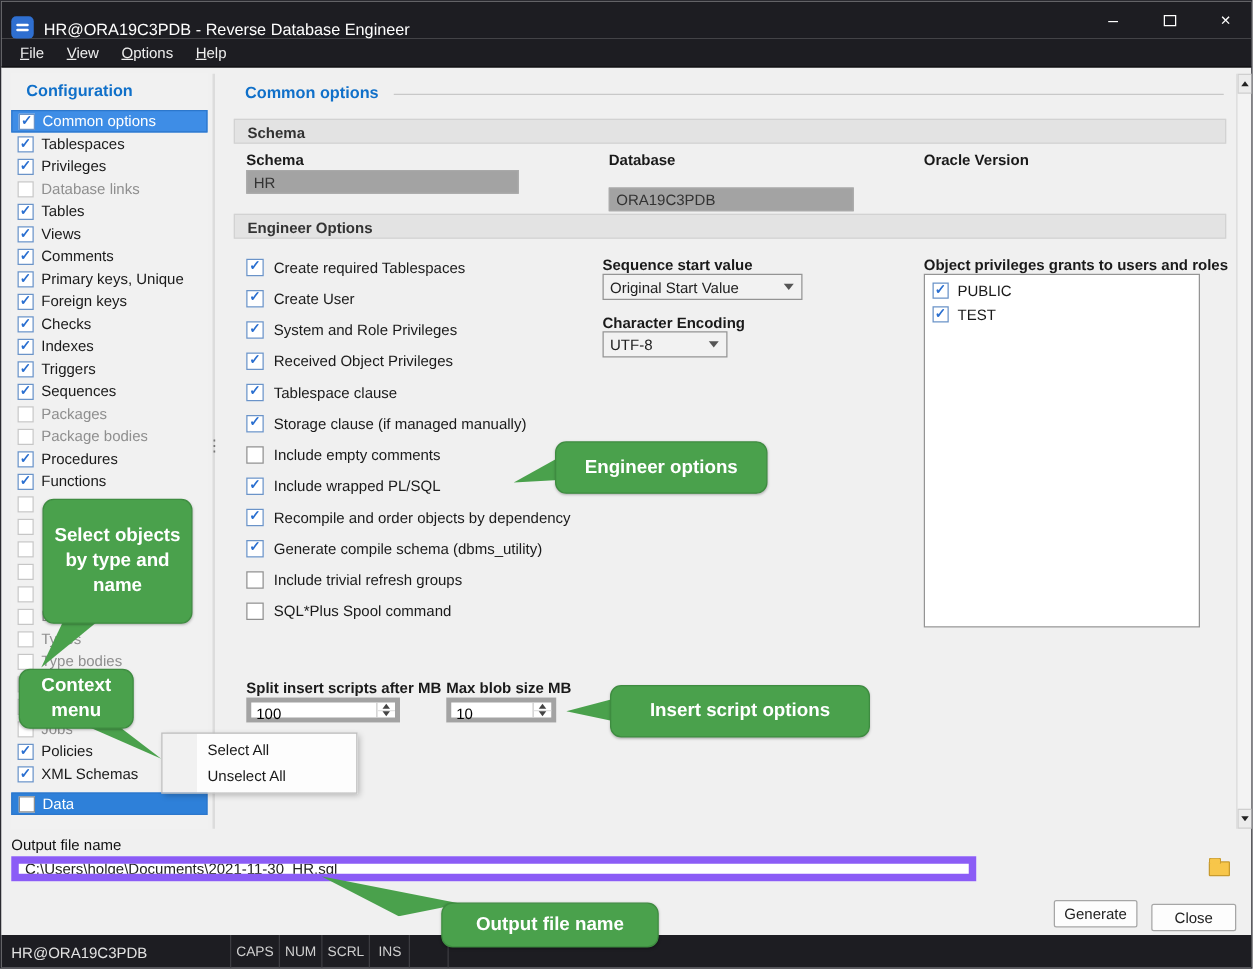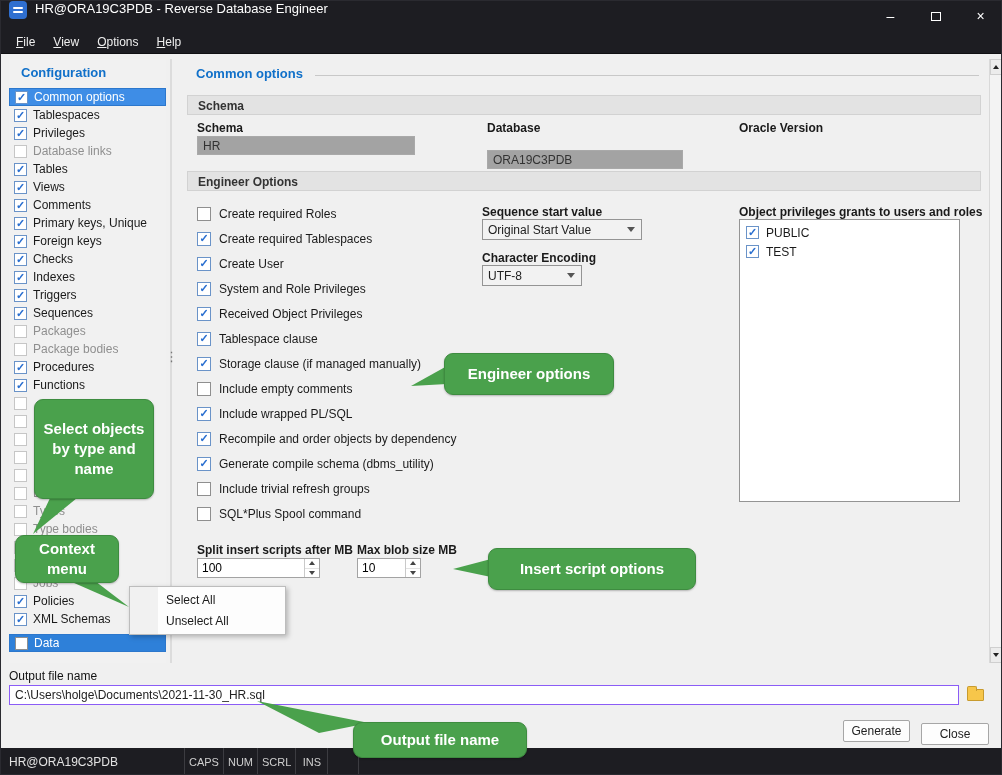--- a/index.html
+++ b/index.html
@@ -1,19 +1,19 @@
 <!DOCTYPE html>
 <html><head>
 <meta charset="utf-8">
 <style>
 *{box-sizing:border-box;margin:0;padding:0}
 html,body{width:1002px;height:775px}
 body{position:relative;font-family:"Liberation Sans",sans-serif;background:#f0f0f0;overflow:hidden;border:1px solid #2a2a30}
 
-.titlebar{position:absolute;left:0;top:0;width:1002px;height:30px;background:#1d1d22;display:flex;align-items:flex-start;color:#fff}
+.titlebar{position:absolute;left:0;top:0;width:1002px;height:30px;background:#1d1d22;display:flex;align-items:flex-end;color:#fff}
 .app-icon{width:18px;height:18px;margin-left:8px;border-radius:4px;background:#2f6fd0;display:flex;flex-direction:column;justify-content:center;gap:2px;align-items:center}
 .app-icon i{display:block;width:10px;height:2px;background:#fff;border-radius:1px}
 .title-text{margin-left:8px;font-size:13px}
 .win-controls{margin-left:auto;display:flex;height:30px}
 .win-btn{width:45px;height:30px;display:flex;align-items:center;justify-content:center;color:#fff;font-size:14px;cursor:default}
 .max-glyph{width:10px;height:9px;border:1px solid #fff}
 .menubar{position:absolute;left:0;top:30px;width:1002px;height:23px;background:#1d1d22;border-bottom:1px solid #101013;display:flex;align-items:center;padding-left:6px}
 .menu-item{color:#eee;font-size:12px;padding:0 9px;line-height:22px}
 .menu-item u{text-decoration:underline}
 
@@ -43,56 +43,56 @@
 #engineer-options{position:absolute;left:19px;top:142px}
 .opt-row{display:flex;align-items:center;gap:8px;height:25px;font-size:12px;color:#1a1a1a;white-space:nowrap}
 .opt-row .cb{width:14px;height:14px;min-width:14px}
 
 .combo{position:absolute;height:21px;border:1px solid #949494;background:#f2f2f2;display:flex;align-items:center;justify-content:space-between;padding:0 6px 0 5px;font-size:12px;color:#222}
 .combo .arrow{width:0;height:0;border-left:4px solid transparent;border-right:4px solid transparent;border-top:5px solid #555}
 
 #priv-box{position:absolute;left:561px;top:160px;width:221px;height:283px;border:1px solid #949494;background:#fff;padding:3px 2px}
 .priv-row{display:flex;align-items:center;gap:7px;height:19px;padding:0 4px;font-size:12px;color:#1a1a1a}
 
-.spin{position:absolute;height:20px;border:1px solid #a3a3a3;background:#fff;display:flex}
+.spin{position:absolute;height:20px;border:4px solid #a3a3a3;background:#fff;display:flex}
 .spin .val{flex:1;font-size:12px;padding:2px 0 0 4px}
 .spin .btns{width:15px;border-left:1px solid #c9c9c9;display:flex;flex-direction:column}
 .spin .btns span{flex:1;display:flex;align-items:center;justify-content:center;border-bottom:1px solid #e2e2e2}
 .spin .btns span:last-child{border-bottom:none}
 .tri-up{width:0;height:0;border-left:3px solid transparent;border-right:3px solid transparent;border-bottom:4px solid #444}
 .tri-down{width:0;height:0;border-left:3px solid transparent;border-right:3px solid transparent;border-top:4px solid #444}
 
 #scroll{position:absolute;left:988px;top:58px;width:13px;height:604px;background:#f3f3f3;border-left:1px solid #d9d9d9}
 .sc-btn{position:absolute;left:0;width:12px;height:16px;background:#ececec;border:1px solid #cfcfcf;display:flex;align-items:center;justify-content:center}
 .sc-up{top:0}.sc-down{bottom:0}
 .sc-up .tri-up{border-bottom-color:#222}.sc-down .tri-down{border-top-color:#222}
 
 #output-label{position:absolute;left:8px;top:668px;font-size:12px;color:#111}
-#outfile{position:absolute;left:8px;top:684px;width:950px;height:20px;border:1px solid #8b5cf6;background:#fff;font-size:12px;padding:0 5px;font-family:"Liberation Sans",sans-serif;color:#222}
+#outfile{position:absolute;left:8px;top:684px;width:772px;height:20px;border:6px solid #8b5cf6;background:#fff;font-size:12px;padding:0 5px;font-family:"Liberation Sans",sans-serif;color:#222}
 #folder-btn{position:absolute;left:962px;top:683px;width:24px;height:22px;display:flex;align-items:center;justify-content:center;background:transparent;border:none}
 .folder{position:relative;width:17px;height:12px;background:#f7c64a;border:1px solid #c89b2e;border-radius:1px}
 .folder::before{content:"";position:absolute;left:-1px;top:-4px;width:8px;height:4px;background:#f7c64a;border:1px solid #c89b2e;border-bottom:none;border-radius:2px 2px 0 0}
 
 .btn{position:absolute;height:22px;border:1px solid #a6a6a6;background:#fdfdfd;font-size:12px;color:#222;display:flex;align-items:center;justify-content:center;border-radius:2px}
 #btn-generate{left:842px;top:719px;width:67px}
 #btn-close{left:920px;top:722px;width:68px}
 
 #statusbar{position:absolute;left:0;top:747px;width:1002px;height:28px;background:#1d1d22;color:#ddd}
 .sb-conn{position:absolute;left:8px;top:7px;font-size:12px;color:#e2e2e2}
 .sb-ind{position:absolute;left:183px;top:0;height:100%;display:flex}
 .sb-seg{min-width:32px;padding:0 4px;border-left:1px solid #3c3c41;display:flex;align-items:center;justify-content:center;font-size:11px;color:#cfcfcf}
 .sb-seg.empty{width:26px;border-right:1px solid #3c3c41}
 
 #ctx-menu{position:absolute;left:128px;top:585px;width:157px;height:49px;background:linear-gradient(to right,#f1f1f1 28px,#fdfdfd 28px);border:1px solid #bdbdbd;box-shadow:2px 2px 5px rgba(0,0,0,.25);z-index:55;padding-top:3px}
 .ctx-item{height:21px;line-height:21px;padding-left:36px;font-size:12px;color:#1a1a1a}
 .ctx-item.bold{font-weight:normal}
 
 .callout{position:absolute;background:#4aa14c;border:1px solid #3e8c40;border-radius:9px;color:#fff;font-weight:bold;font-size:15px;display:flex;align-items:center;justify-content:center;text-align:center;z-index:60;box-shadow:0 1px 2px rgba(0,0,0,.25);line-height:1.35}
 #co-select{left:33px;top:398px;width:120px;height:100px;padding:4px 8px}
-#co-context{left:14px;top:534px;width:104px;height:48px;padding:2px 10px}
+#co-context{left:14px;top:534px;width:92px;height:48px;padding:2px 10px}
 #co-engineer{left:443px;top:352px;width:170px;height:42px}
 #co-insert{left:487px;top:547px;width:208px;height:42px}
 #co-output{left:352px;top:721px;width:174px;height:36px}
 .tail{position:absolute;z-index:59}
 </style>
 </head>
 <body>
 
 <div class="titlebar">
   <span class="app-icon">
@@ -258,24 +258,20 @@
   <span class="flabel" style="left:19px;top:62px">Schema</span>
   <div class="tfield" style="left:19px;top:77px;width:218px">HR</div>
   <span class="flabel" style="left:309px;top:62px">Database</span>
   <div class="tfield" style="left:309px;top:91px;width:196px">ORA19C3PDB</div>
   <span class="flabel" style="left:561px;top:62px">Oracle Version</span>
 
   <div class="band" id="band-engineer">Engineer Options</div>
 
   <div id="engineer-options">
       <div class="opt-row">
-        <span class="cb"></span>
-        <span>Create required Roles</span>
-      </div>
-      <div class="opt-row">
         <span class="cb checked">✓</span>
         <span>Create required Tablespaces</span>
       </div>
       <div class="opt-row">
         <span class="cb checked">✓</span>
         <span>Create User</span>
       </div>
       <div class="opt-row">
         <span class="cb checked">✓</span>
         <span>System and Role Privileges</span>
@@ -347,21 +343,21 @@
     <span class="btns">
         <span>
           <i class="tri-up"></i>
         </span>
         <span>
           <i class="tri-down"></i>
         </span>
       </span>
   </div>
   <span class="flabel" style="left:179px;top:484px">Max blob size MB</span>
-  <div class="spin" style="left:179px;top:499px;width:64px">
+  <div class="spin" style="left:179px;top:499px;width:88px">
     <span class="val">10</span>
     <span class="btns">
         <span>
           <i class="tri-up"></i>
         </span>
         <span>
           <i class="tri-down"></i>
         </span>
       </span>
   </div>

